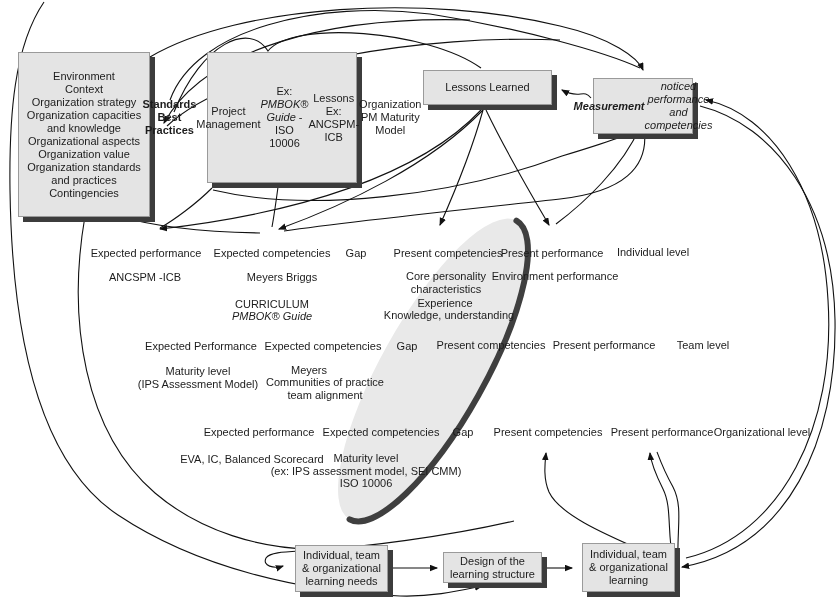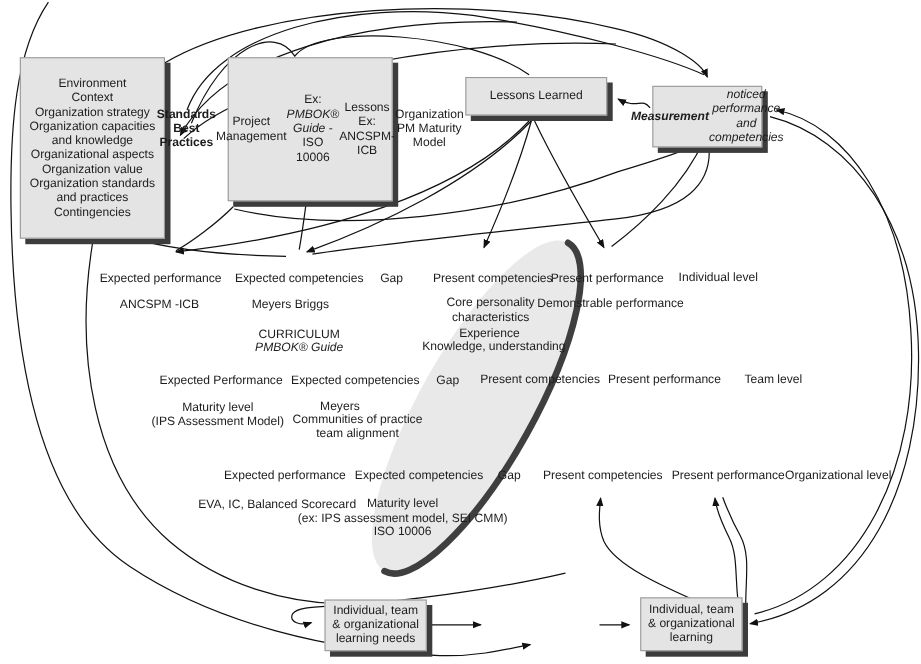--- a/index.html
+++ b/index.html
@@ -113,42 +113,46 @@
     <div class="body">noticed performance
 and competencies</div>
   </div>
 
   <div class="gbox" style="left:295px;top:545px;width:93px;height:47px;">
     <div class="body">Individual, team
 &amp; organizational
 learning needs</div>
   </div>
 
+  <div class="gbox" style="left:443px;top:552px;width:99px;height:31px;">
+    <div class="body">Design of the
+learning structure</div>
+  </div>
 
   <div class="gbox" style="left:582px;top:543px;width:93px;height:49px;">
     <div class="body">Individual, team
 &amp; organizational
 learning</div>
   </div>
 
   <div class="lbl" style="left:146px;top:253px;">Expected performance</div>
   <div class="lbl" style="left:272px;top:253px;">Expected competencies</div>
   <div class="lbl" style="left:356px;top:253px;">Gap</div>
   <div class="lbl" style="left:448px;top:253px;">Present competencies</div>
   <div class="lbl" style="left:552px;top:253px;">Present performance</div>
   <div class="lbl" style="left:653px;top:252px;">Individual level</div>
   <div class="lbl" style="left:145px;top:277px;">ANCSPM -ICB</div>
-  <div class="lbl" style="left:264px;top:277px;">Meyers Briggs</div>
+  <div class="lbl" style="left:282px;top:277px;">Meyers Briggs</div>
   <div class="lbl" style="left:272px;top:304px;">CURRICULUM</div>
   <div class="lbl it" style="left:272px;top:316px;">PMBOK® Guide</div>
   <div class="lbl multi" style="left:446px;top:282px;">Core personality
 characteristics</div>
   <div class="lbl" style="left:445px;top:303px;">Experience</div>
   <div class="lbl" style="left:449px;top:315px;">Knowledge, understanding</div>
-  <div class="lbl" style="left:555px;top:276px;">Demonstrable performance</div>
+  <div class="lbl" style="left:555px;top:276px;">Environment performance</div>
 
   <div class="lbl" style="left:201px;top:346px;">Expected Performance</div>
   <div class="lbl" style="left:323px;top:346px;">Expected competencies</div>
   <div class="lbl" style="left:407px;top:346px;">Gap</div>
   <div class="lbl" style="left:491px;top:345px;">Present competencies</div>
   <div class="lbl" style="left:604px;top:345px;">Present performance</div>
   <div class="lbl" style="left:703px;top:345px;">Team level</div>
   <div class="lbl multi" style="left:198px;top:377px;">Maturity level
 (IPS Assessment Model)</div>
   <div class="lbl" style="left:309px;top:370px;">Meyers</div>

